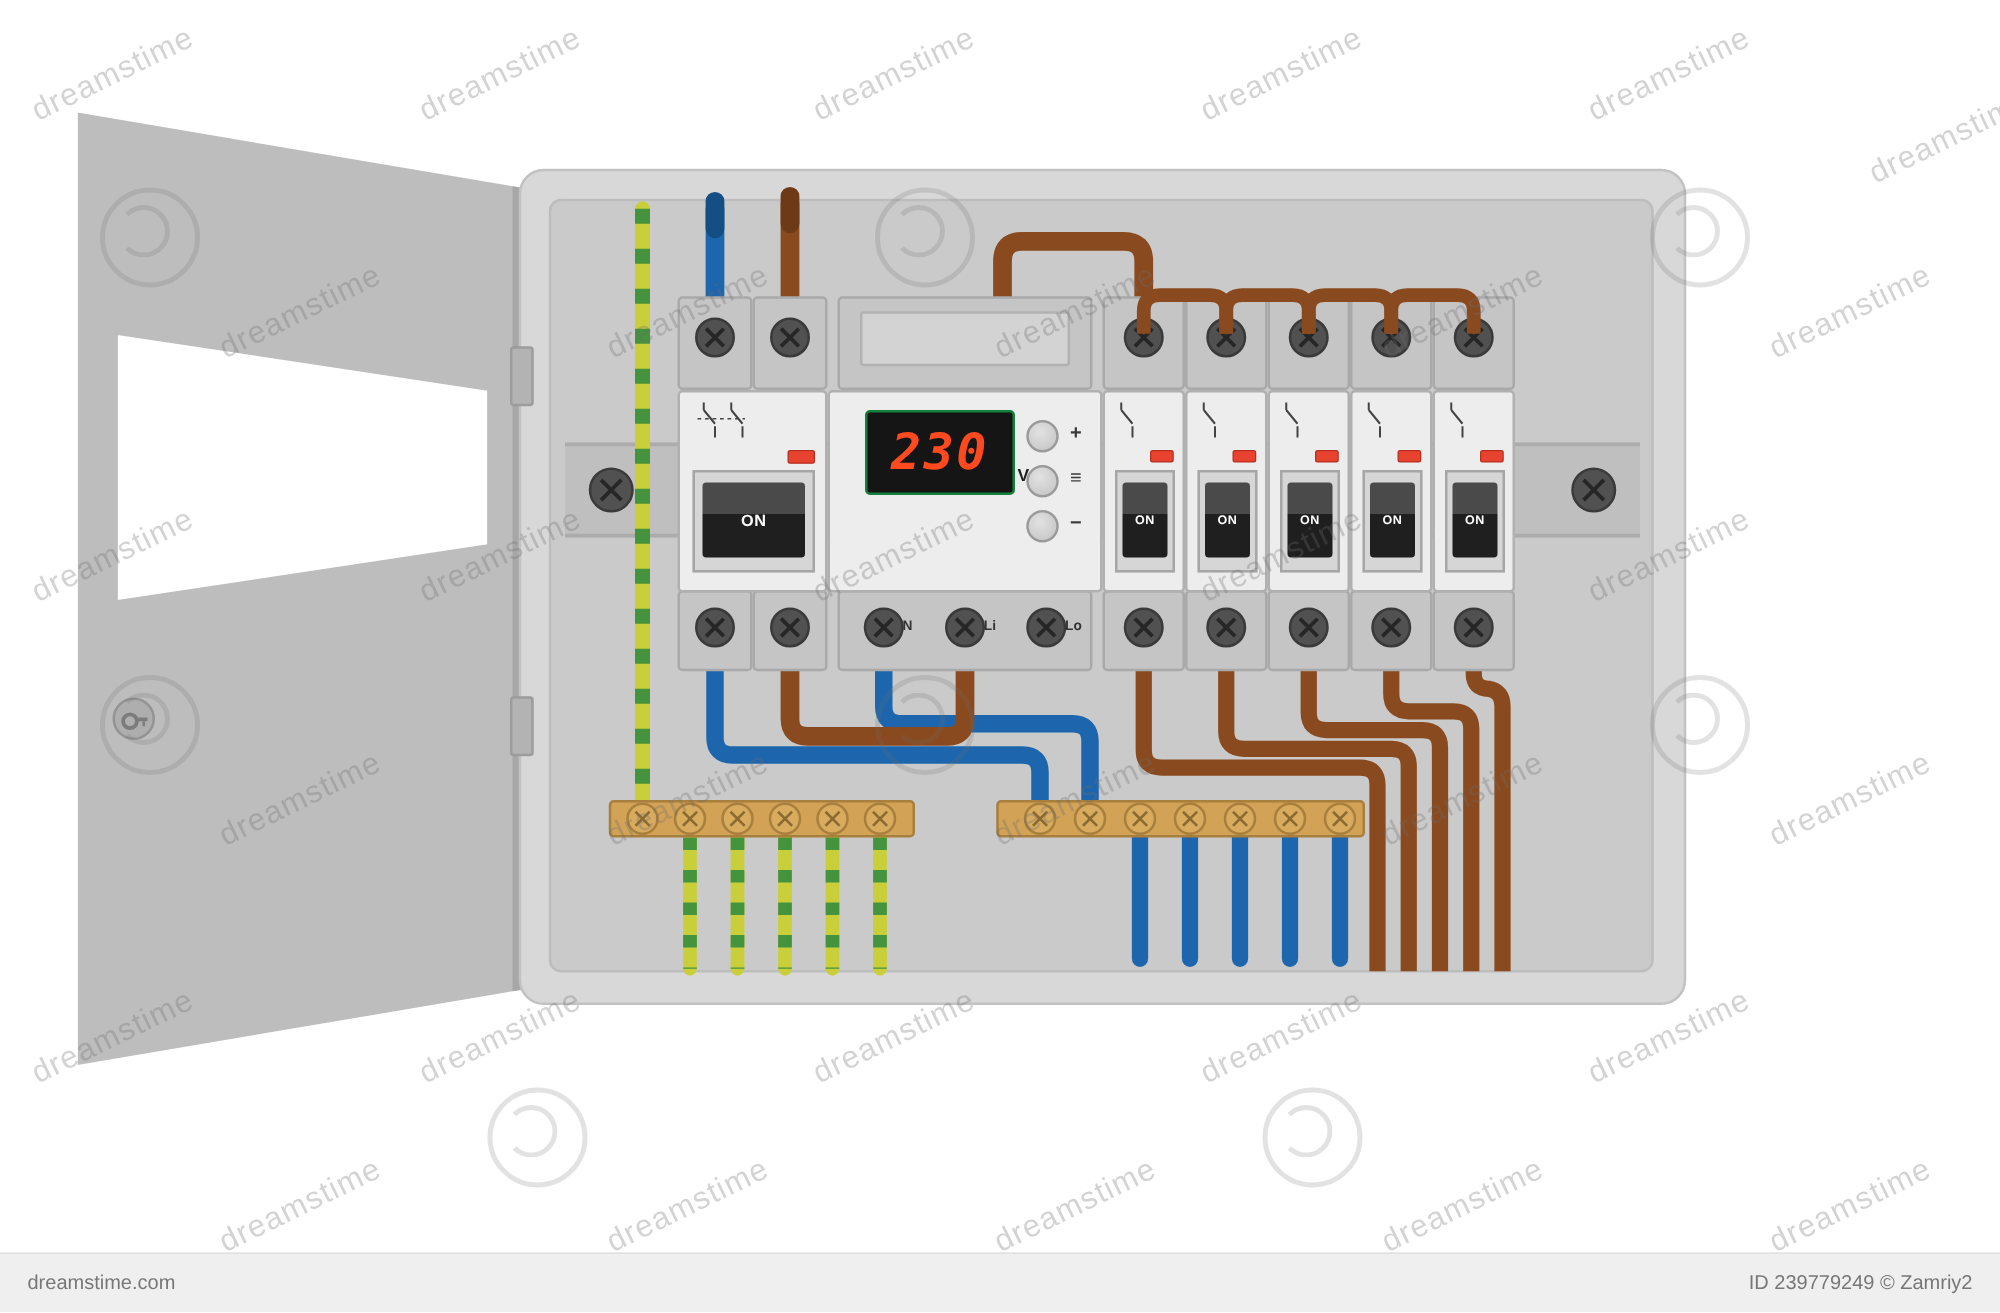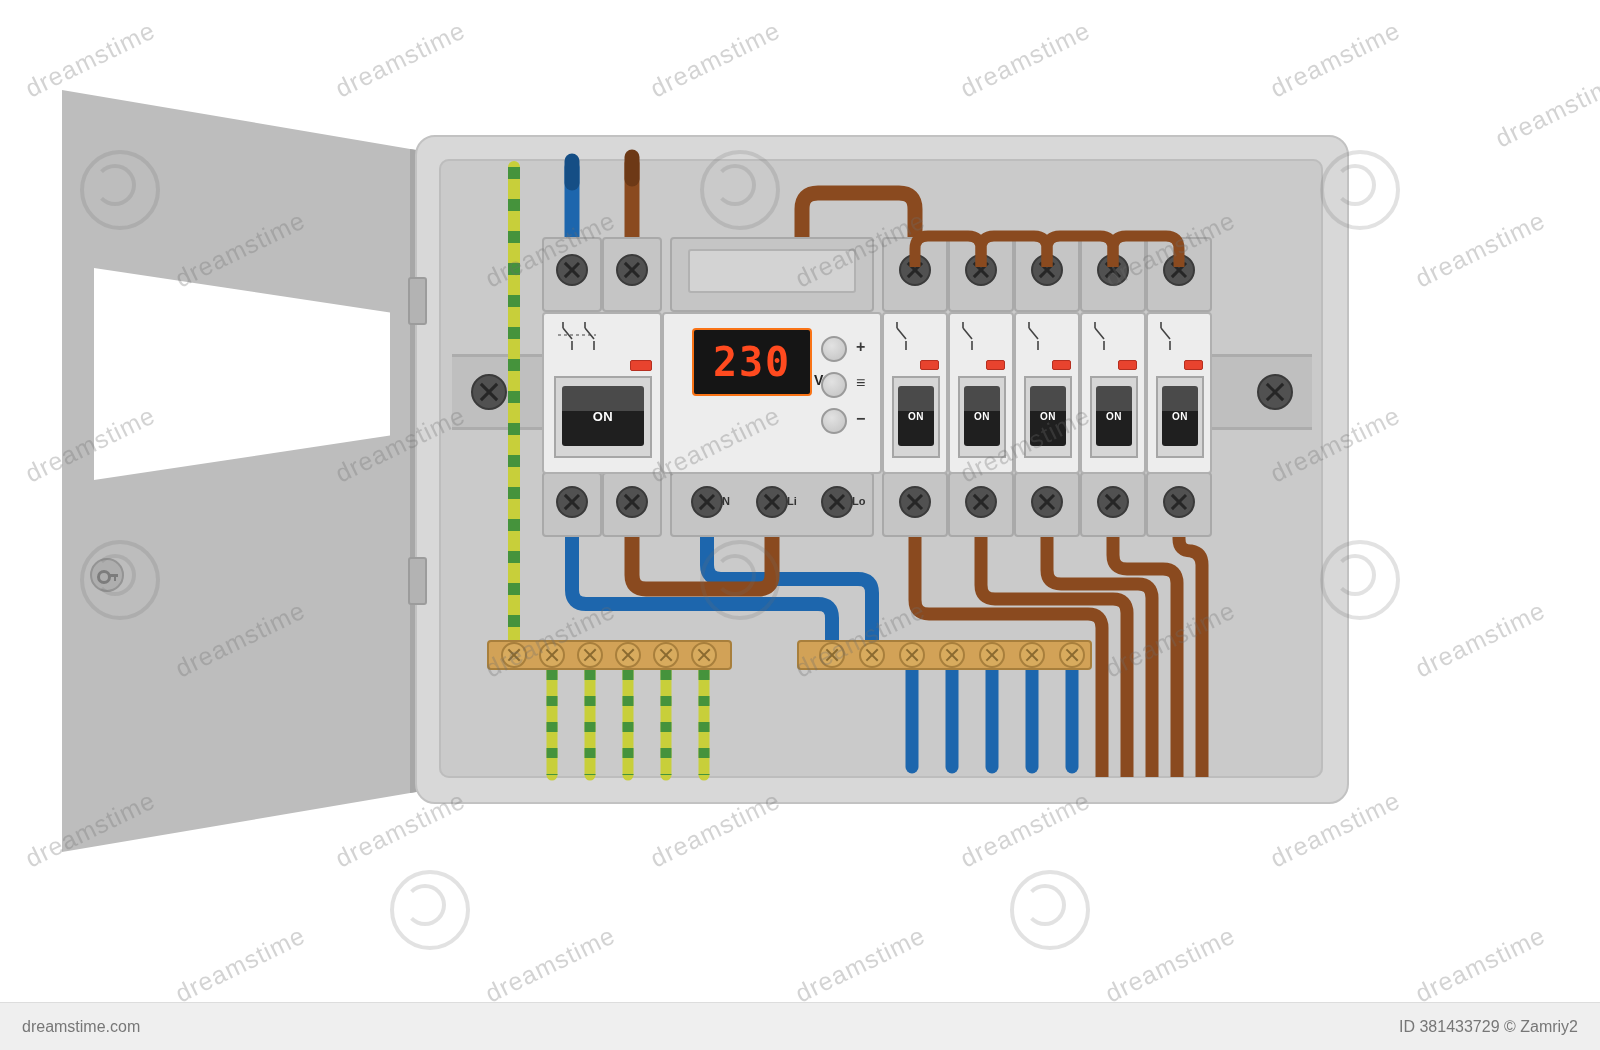--- a/index.html
+++ b/index.html
@@ -52,21 +52,21 @@
        box-sizing:border-box;border-radius:4px;}
   .indicator{position:absolute;background:#e8432e;border:1px solid #b52f20;border-radius:2px;}
   .switch-frame{position:absolute;background:#d6d6d6;border:2px solid #a6a6a6;box-sizing:border-box;}
   .switch-dark{position:absolute;background:linear-gradient(#4a4a4a 0 42%,#1f1f1f 42% 100%);
        border-radius:3px;display:flex;align-items:center;justify-content:center;
        color:#fff;font-weight:bold;letter-spacing:0.5px;}
   .sym{position:absolute;}
 
   
   .display{position:absolute;left:28px;top:14px;width:116px;height:64px;background:#151515;
-       border:2px solid #f97316;border-radius:4px;display:flex;align-items:center;justify-content:center;}
+       border:2px solid #15803d;border-radius:4px;display:flex;align-items:center;justify-content:center;font-style:italic;}
   .digits{font-family:"DejaVu Sans Mono",monospace;font-size:40px;font-weight:bold;color:#ff4a1f;letter-spacing:2px;}
   .unit{position:absolute;left:150px;top:58px;font-size:14px;font-weight:bold;color:#222;}
   .mbtn{position:absolute;left:157px;width:26px;height:26px;border-radius:50%;
        background:radial-gradient(circle at 40% 35%,#e2e2e2,#c2c2c2);border:2px solid #9a9a9a;box-sizing:border-box;}
   .mbtn-label{position:absolute;left:192px;font-size:16px;font-weight:bold;color:#3a3a3a;}
 
   
   .bus{position:absolute;top:503px;height:30px;background:#d2a257;border:2px solid #a87f3c;
        border-radius:4px;box-sizing:border-box;}
 
@@ -320,15 +320,15 @@
     <div class="swirl" style="left:1320px;top:150px"></div>
     <div class="swirl" style="left:80px;top:540px"></div>
     <div class="swirl" style="left:700px;top:540px"></div>
     <div class="swirl" style="left:1320px;top:540px"></div>
     <div class="swirl" style="left:390px;top:870px"></div>
     <div class="swirl" style="left:1010px;top:870px"></div>
   </div>
 
   <div class="footer">
     <span>dreamstime.com</span>
-    <span>ID 381433729 © Zamriy2</span>
+    <span>ID 239779249 © Zamriy2</span>
   </div>
 </div>
 
 </body></html>

